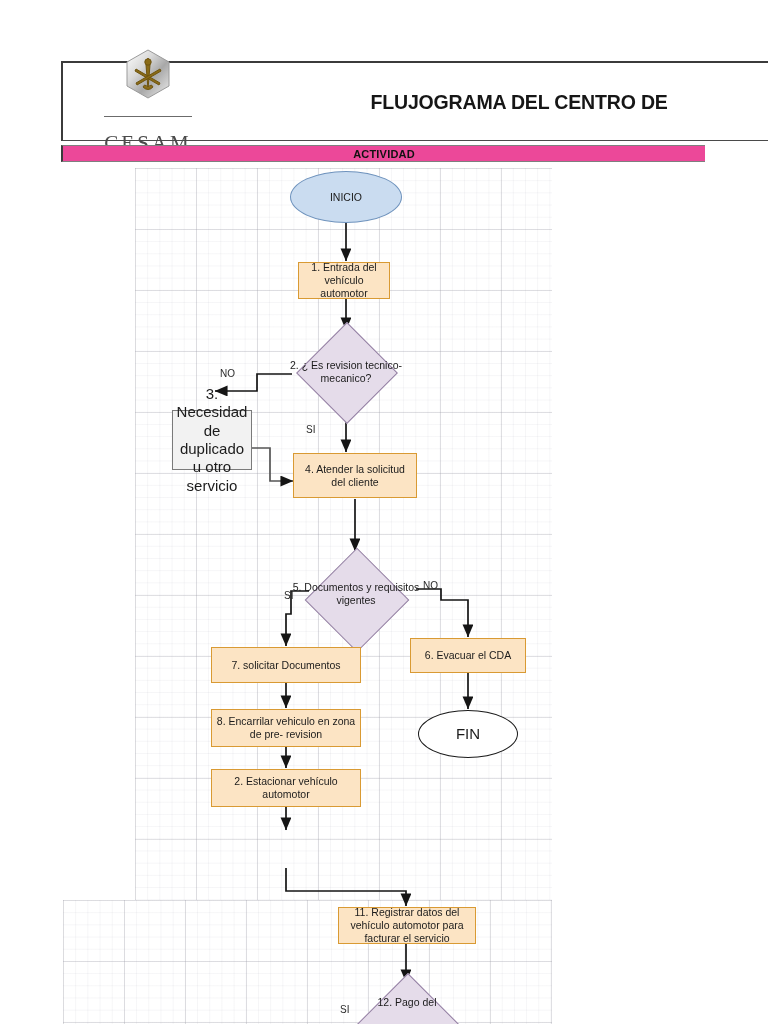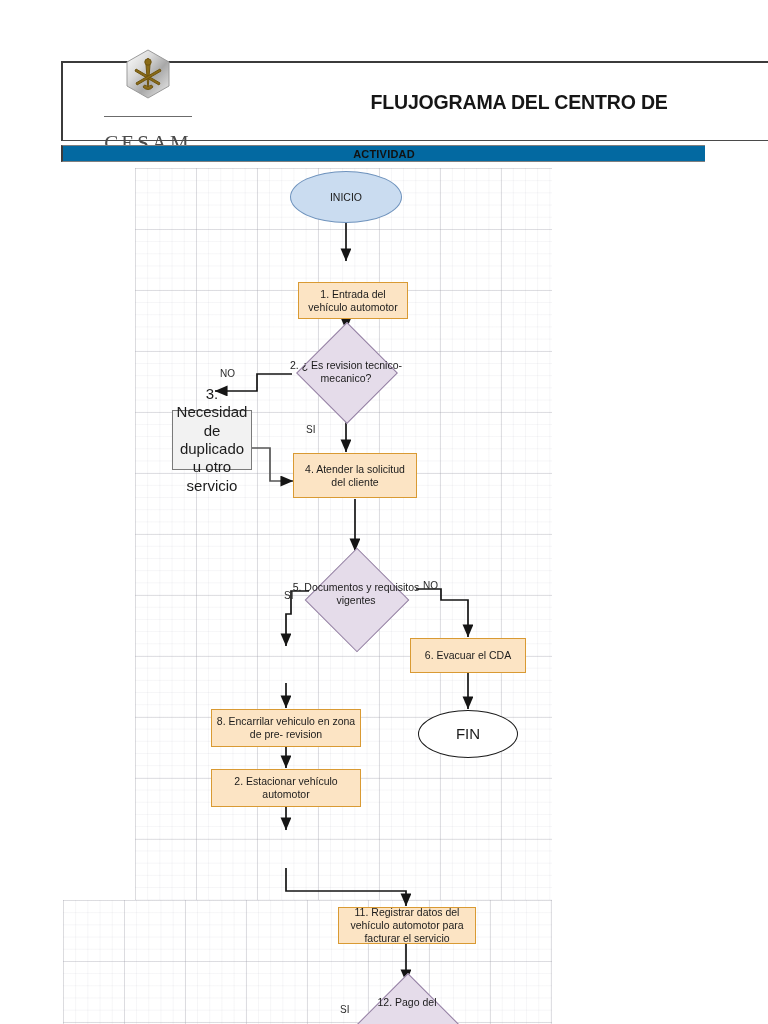--- a/index.html
+++ b/index.html
@@ -51,21 +51,21 @@
     flex:1;text-align:center;
     font-size:21px;font-weight:bold;color:#161616;
     letter-spacing:-.2px;white-space:nowrap;
     transform:scaleX(.93);transform-origin:center;
     padding-left:40px;
   }
 
   
   #band{
     position:absolute;left:61px;top:145px;width:644px;height:17px;
-    background:#0369a1;
+    background:#ec4899;
     border-top:1px solid #7f7f7f;
     border-bottom:1px solid #7f7f7f;
     border-left:2px solid #3b3b3b;
     box-sizing:border-box;
     display:flex;align-items:center;justify-content:center;
   }
   #band-label{font-size:11px;font-weight:bold;color:#111;letter-spacing:.2px;}
 
   
   .node{position:absolute;box-sizing:border-box;display:flex;align-items:center;justify-content:center;text-align:center;}
@@ -193,21 +193,21 @@
   <div class="edge-label" style="left:220px;top:368px;">NO</div>
   <div class="edge-label" style="left:306px;top:424px;">SI</div>
   <div class="edge-label" style="left:284px;top:590px;">SI</div>
   <div class="edge-label" style="left:423px;top:580px;">NO</div>
   <div class="edge-label" style="left:340px;top:1004px;">SI</div>
 
   <div class="node term-start" style="left:290px;top:171px;width:112px;height:52px;">
     <span>INICIO</span>
   </div>
 
-  <div class="node proc" style="left:298px;top:262px;width:110px;height:37px;margin-top:20px;">
+  <div class="node proc" style="left:298px;top:262px;width:92px;height:37px;">
     <span>1. Entrada del vehículo automotor</span>
   </div>
 
   <div class="diamond-wrap" style="left:292px;top:332px;width:108px;height:80px;">
     <div class="diamond-shape" style="width:70px;height:70px;left:19px;top:5px;"></div>
     <div class="diamond-text" style="width:136px;left:-14px;">2. ¿ Es revision tecnico-mecanico?</div>
   </div>
 
   <div class="node proc-gray" style="left:172px;top:410px;width:80px;height:60px;">
     <span>3. Necesidad de duplicado u otro servicio</span>
@@ -219,20 +219,23 @@
 
   <div class="diamond-wrap" style="left:295px;top:549px;width:122px;height:100px;">
     <div class="diamond-shape" style="width:72px;height:72px;left:25px;top:14px;"></div>
     <div class="diamond-text" style="width:140px;left:-9px;top:-10px;">5. Documentos y requisitos vigentes</div>
   </div>
 
   <div class="node proc" style="left:410px;top:638px;width:116px;height:35px;">
     <span>6. Evacuar el CDA</span>
   </div>
 
+  <div class="node proc" style="left:211px;top:647px;width:150px;height:36px;">
+    <span>7. solicitar Documentos</span>
+  </div>
 
   <div class="node proc" style="left:211px;top:709px;width:150px;height:38px;">
     <span>8. Encarrilar vehiculo en zona de pre- revision</span>
   </div>
 
   <div class="node proc" style="left:211px;top:769px;width:150px;height:38px;">
     <span>2. Estacionar vehículo automotor</span>
   </div>
 
 

